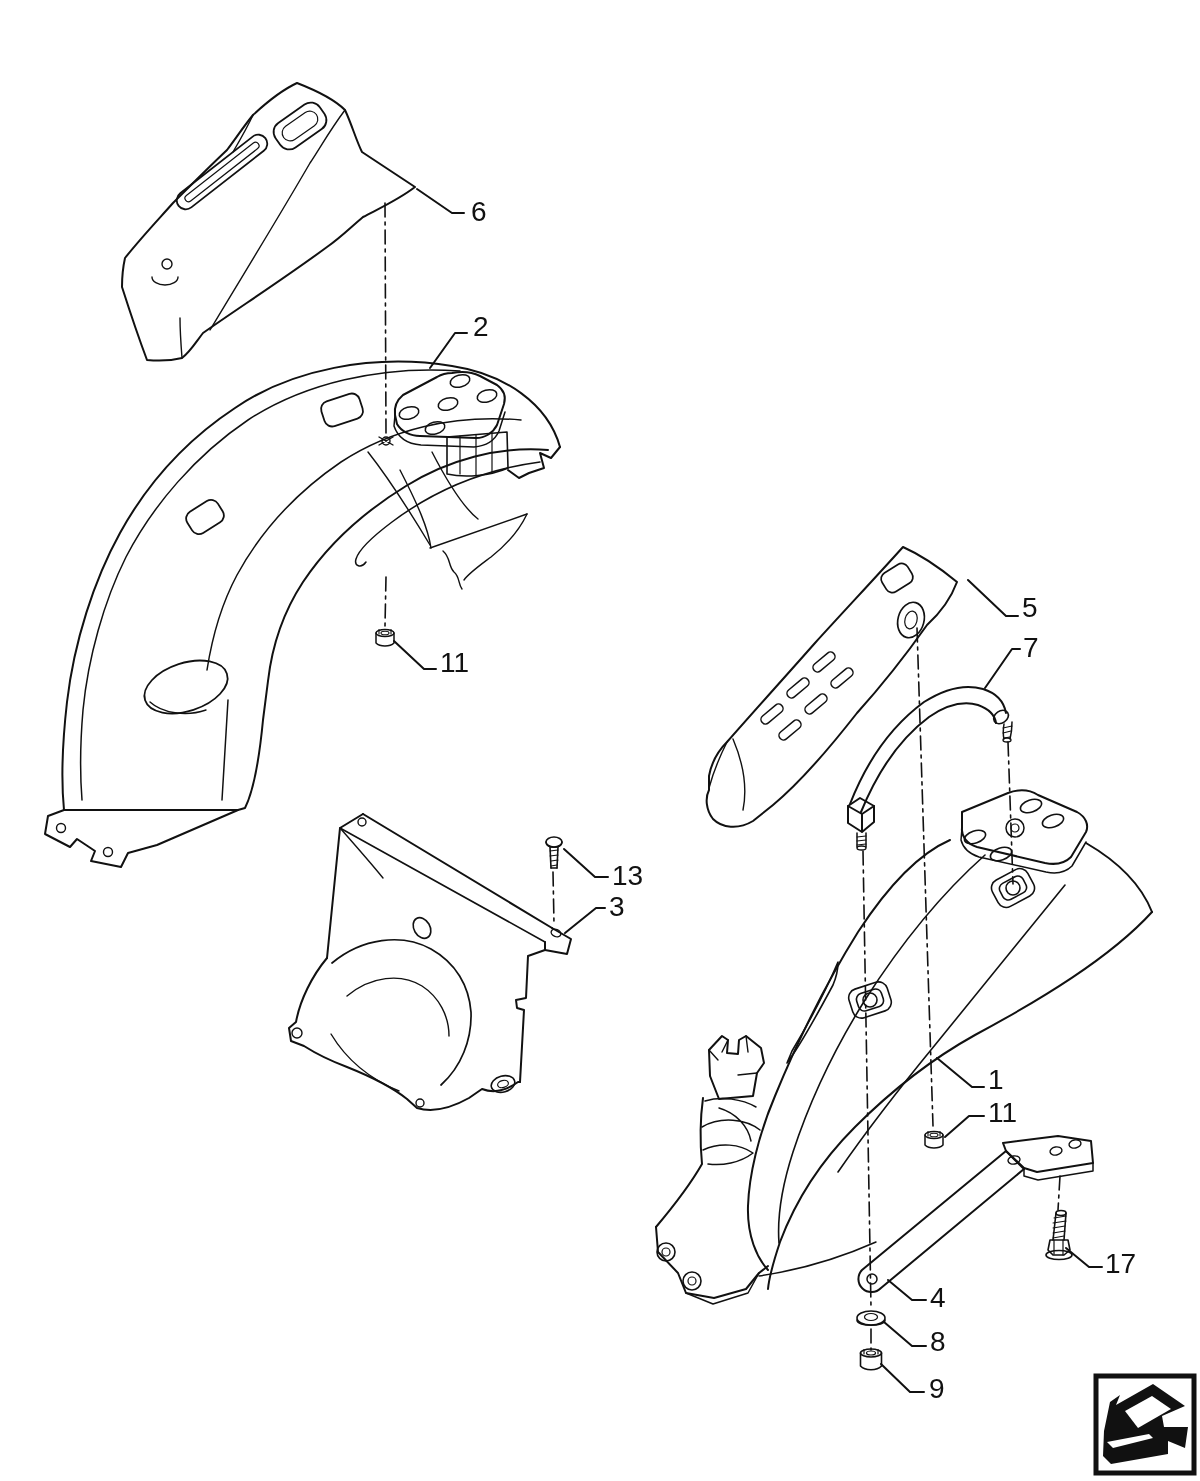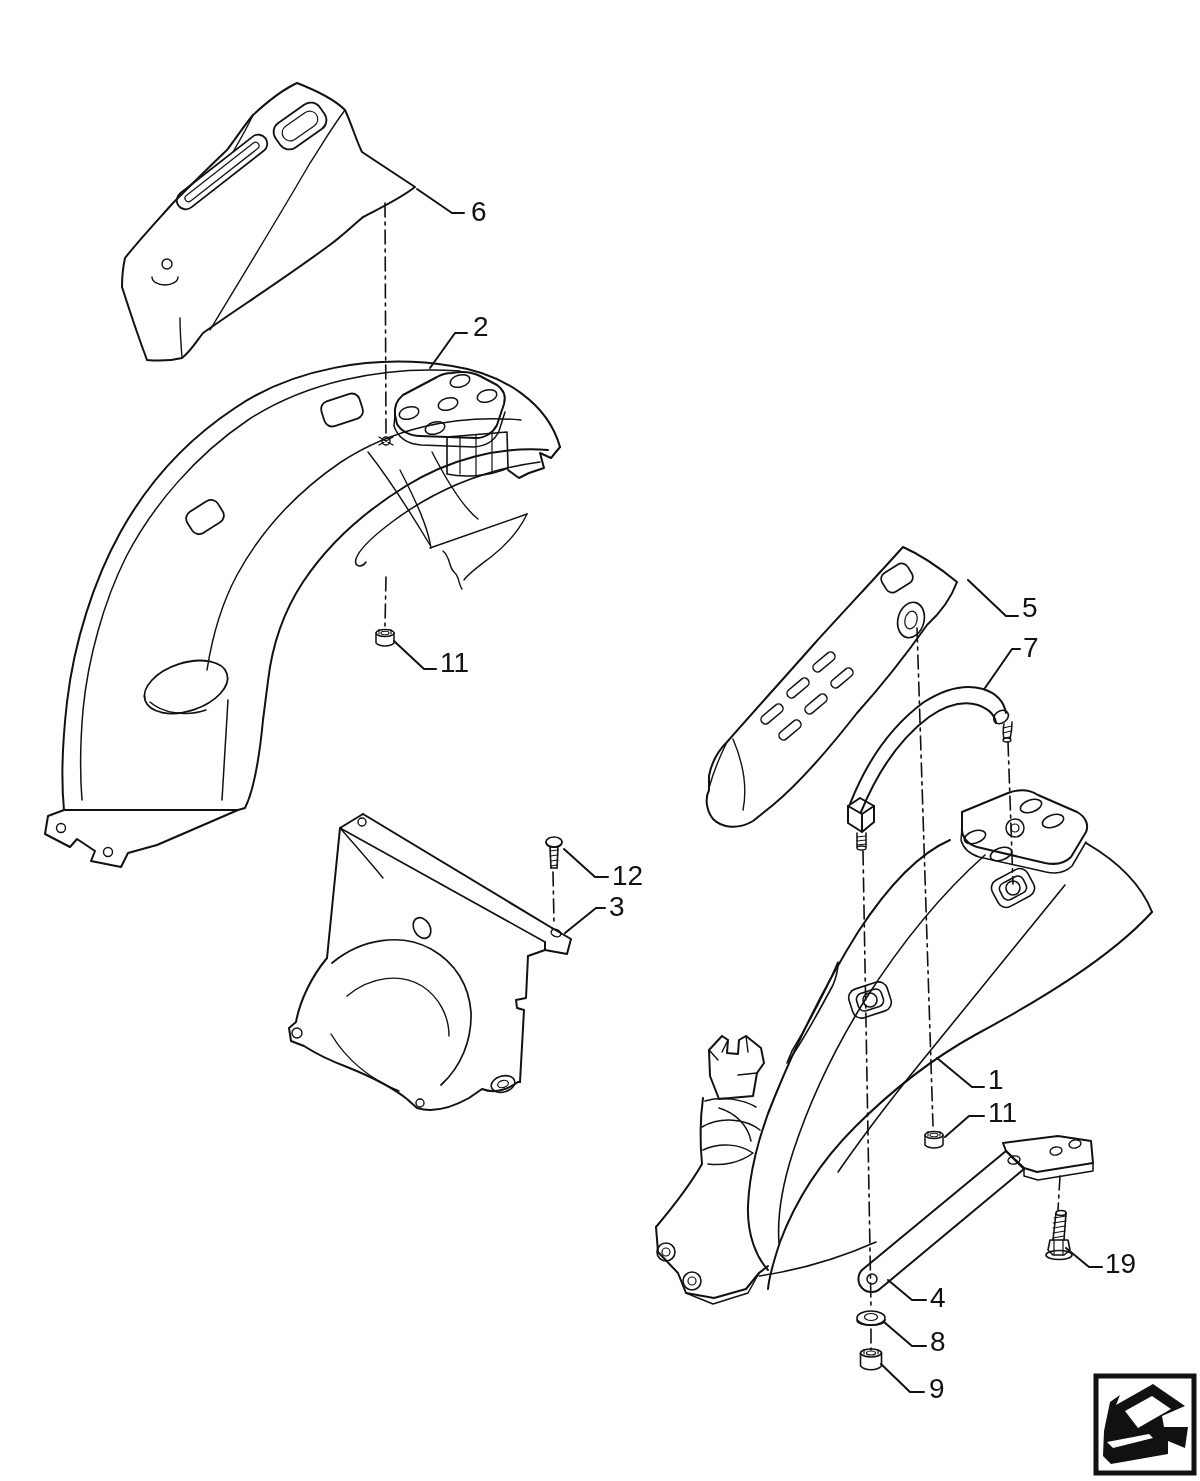--- a/index.html
+++ b/index.html
@@ -243,30 +243,30 @@
       <polyline points="884,1322 912,1346 926,1346"></polyline>
       <polyline points="881,1364 910,1392 924,1392"></polyline>
       <polyline points="1066,1248 1089,1267 1102,1267"></polyline>
     </g>
   </g>
 </svg>
 
 <span class="callout" style="left:471px;top:197px">6</span>
 <span class="callout" style="left:473px;top:312px">2</span>
 <span class="callout" style="left:440px;top:648px">11</span>
-<span class="callout" style="left:612px;top:861px">12</span>
+<span class="callout" style="left:612px;top:861px">13</span>
 <span class="callout" style="left:609px;top:892px">3</span>
 <span class="callout" style="left:1022px;top:593px">5</span>
 <span class="callout" style="left:1023px;top:633px">7</span>
 <span class="callout" style="left:988px;top:1065px">1</span>
 <span class="callout" style="left:988px;top:1098px">11</span>
 <span class="callout" style="left:930px;top:1283px">4</span>
 <span class="callout" style="left:930px;top:1327px">8</span>
 <span class="callout" style="left:929px;top:1374px">9</span>
-<span class="callout" style="left:1105px;top:1249px">19</span>
+<span class="callout" style="left:1105px;top:1249px">17</span>
 
 <div class="logo-box">
   <svg width="104" height="103" viewBox="0 0 104 103">
     <rect x="3" y="3" width="98" height="97" fill="#ffffff" stroke="#111111" stroke-width="5"></rect>
     <path fill="#111111" stroke="none" d="M11,58 L17,29 L27,22 L23,32 L60,11 L92,33 L69,43 L71,54 L95,54 L92,75 L75,68 L75,81 L18,91 L10,83 Z"></path>
     <path fill="#ffffff" stroke="none" d="M32,38 L59,23 L78,36 L45,55 Z"></path>
     <path fill="#ffffff" stroke="none" d="M14,70 L56,62 L60,66 L20,76 Z" transform="translate(0,-1)"></path>
   </svg>
 </div>
 </div>

